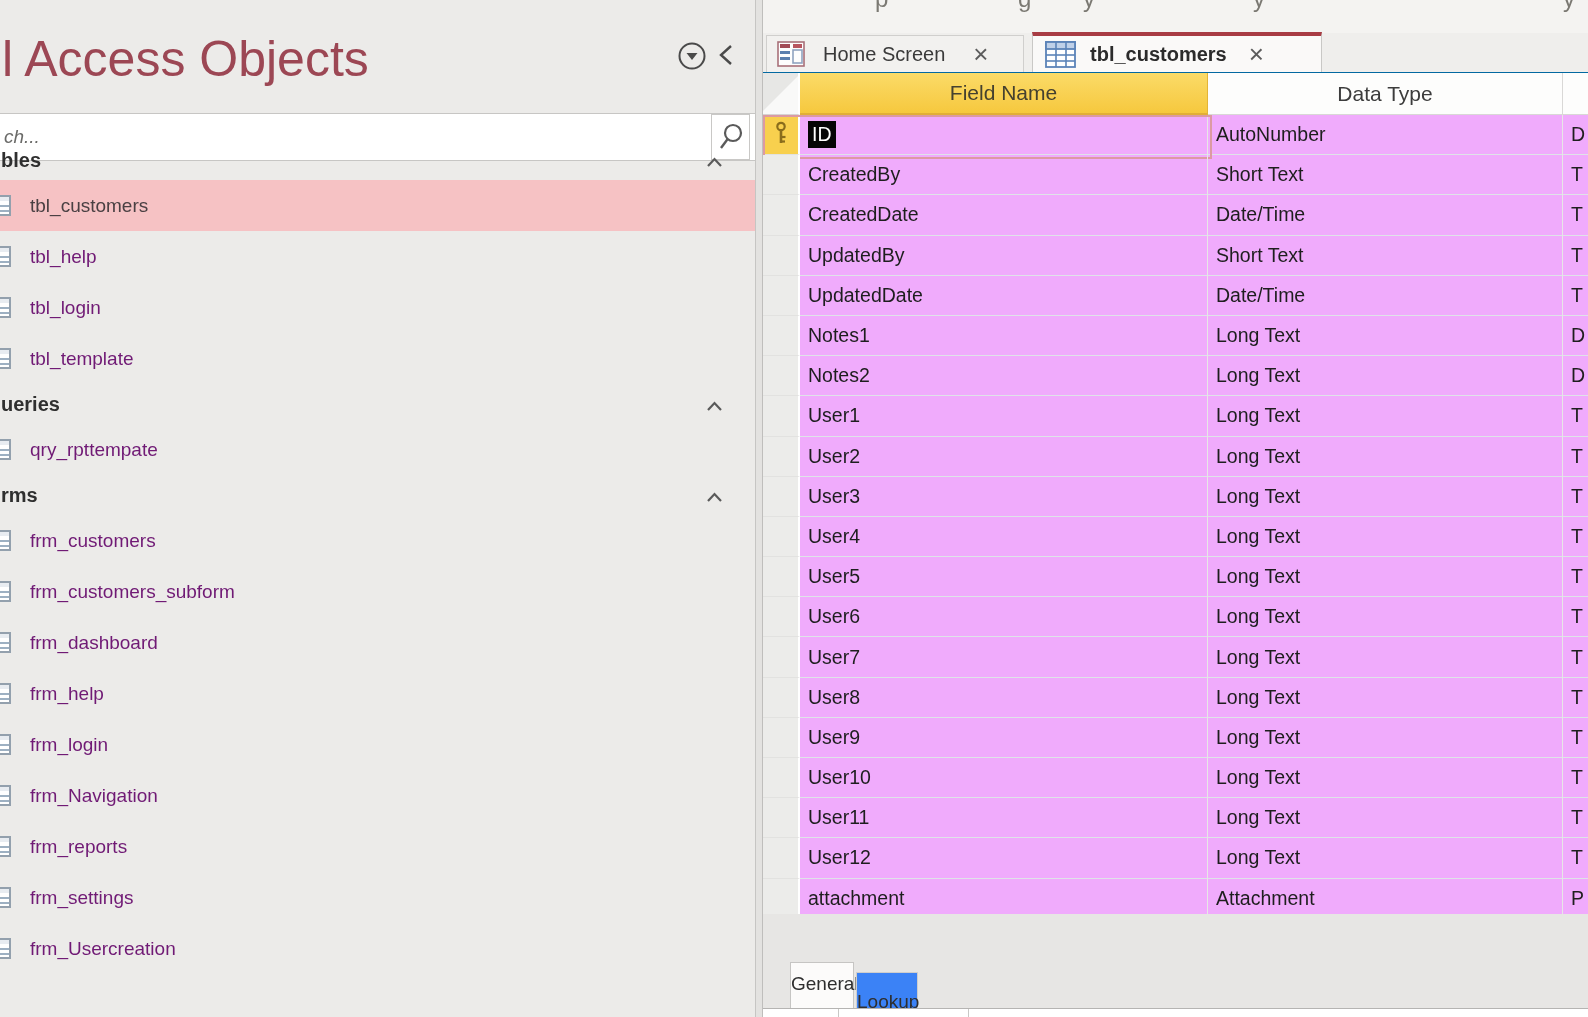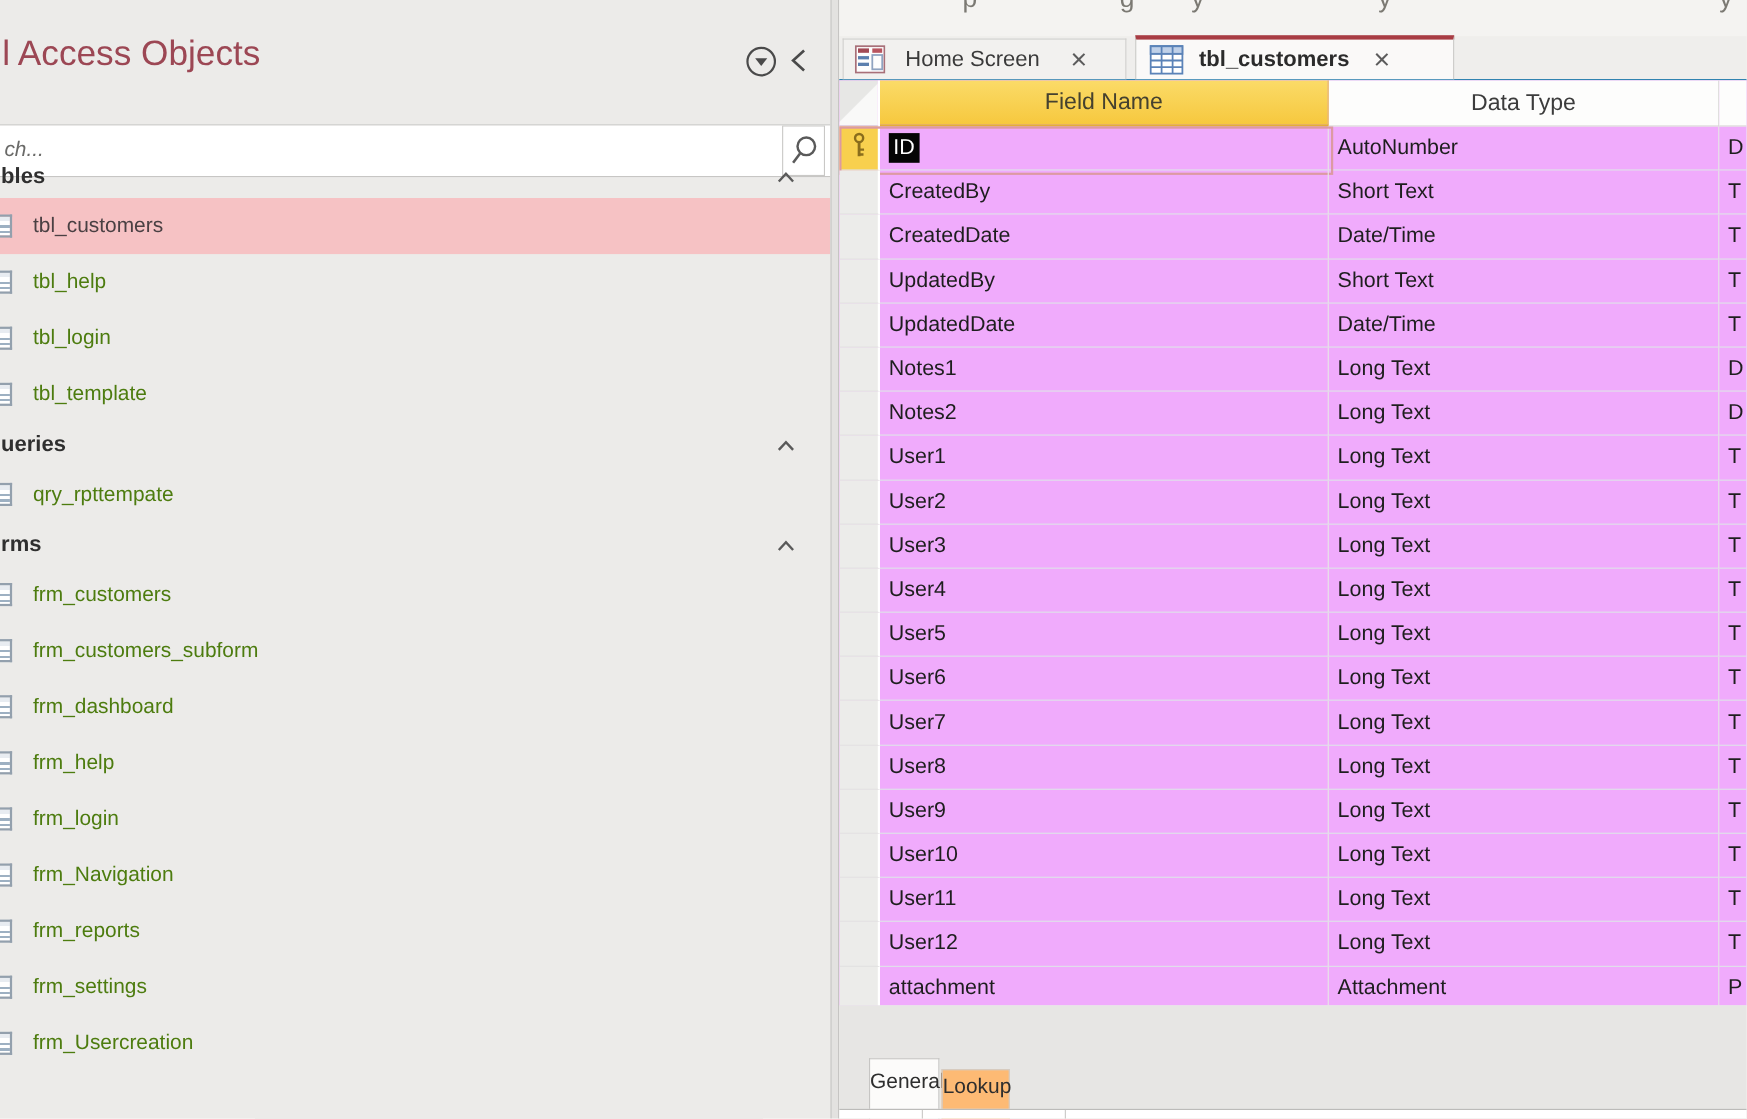--- a/index.html
+++ b/index.html
@@ -3,36 +3,36 @@
 <meta charset="utf-8">
 <style>
   * { box-sizing: border-box; margin: 0; padding: 0; }
   html,body { background:#fff; }
   body { font-family: "Liberation Sans", sans-serif; }
   #screen { position:relative; width:1588px; height:1017px; background:#edecea; overflow:hidden; }
 
   
   .sidebar { position:absolute; left:0; top:0; width:755px; height:1017px; background:#ecebe9; overflow:hidden; }
   .s-titlerow { position:absolute; top:24px; left:0; width:100%; height:62px; }
-  .s-title { position:absolute; left:2px; top:6px; font-size:32px; font-weight:400; color:#9c4754; white-space:nowrap; }
+  .s-title { position:absolute; left:2px; top:6px; font-size:50px; font-weight:400; color:#9c4754; white-space:nowrap; }
   .menu-btn { position:absolute; left:676px; top:16px; width:32px; height:32px; cursor:pointer; }
   .shutter-btn { position:absolute; left:714px; top:18px; width:28px; height:28px; cursor:pointer; }
   .searchrow { position:absolute; top:92px; left:0; width:100%; height:48px;margin-top:21px; }
   .search-input { position:absolute; left:0; top:0; width:755px; height:48px; border:none; border-top:1px solid #c7c6c4; border-bottom:1px solid #c7c6c4; background:#fff; font-family:"Liberation Sans",sans-serif; font-size:19px; font-style:italic; color:#555; padding-left:4px; outline:none; }
   .search-input::placeholder { color:#6a6a68; font-style:italic; }
   .search-btn { position:absolute; left:711px; top:1px; width:39px; height:46px; border:1px solid #c9c8c6; background:#fff; display:flex; align-items:center; justify-content:center; cursor:pointer; }
   .nav-list { position:absolute; top:140px; left:0; width:100%; }
   .nav-section { position:relative; height:40px; display:flex; align-items:center; cursor:pointer; }
   .sec-label { font-size:20px; font-weight:bold; color:#2f2f2f; padding-left:1px; }
   .sec-chev { position:absolute; right:32px; top:14px; }
   .nav-item { position:relative; height:51px; display:flex; align-items:center; cursor:pointer; }
   .nav-item.selected { background:#f6c2c4; }
   .nav-item .sliver { width:11px; height:21px; margin-right:19px; border:2px solid #93a0ad; border-left:none; background:
       linear-gradient(180deg, #e8ecf1 0 4px, #fff 4px 8px, #9db0c2 8px 10px, #fff 10px 13px, #9db0c2 13px 15px, #fff 15px 100%); }
-  .nav-item .lab { font-size:19px; color:#4d7c0f; }
+  .nav-item .lab { font-size:19px; color:#701a75; }
   .nav-item.selected .lab { color:#4a4043; }
 
   
   .pane-divider { position:absolute; left:755px; top:0; width:8px; height:1017px; background:#e3e2e0; border-left:1px solid #c6c5c3; border-right:1px solid #bfbebc; }
 
   
   .main { position:absolute; left:763px; top:0; width:825px; height:1017px; background:#f1f0ee; }
   .topstrip { position:absolute; top:0; left:0; width:100%; height:33px; background:#f4f3f1; overflow:hidden; }
   .frag { position:absolute; top:-15px; font-size:24px; color:#7b7973; }
 
@@ -59,21 +59,21 @@
   .c-field { width:408px; border-bottom:1px solid #dfe3e8; border-right:1px solid #e7e7e5; padding-left:8px; font-size:19.5px; color:#1e1e1e; display:flex; align-items:center; cursor:text; }
   .c-type { width:355px; border-bottom:1px solid #dfe3e8; border-right:1px solid #e7e7e5; padding-left:8px; font-size:19.5px; color:#1e1e1e; display:flex; align-items:center; cursor:pointer; }
   .c-desc { flex:1; border-bottom:1px solid #dfe3e8; padding-left:8px; font-size:19.5px; color:#1e1e1e; display:flex; align-items:center; cursor:text; }
   .grid-row.current::after { content:""; position:absolute; left:0; top:0; width:445px; height:100%; border:2px solid #dc9aa2; pointer-events:none; }
   .id-chip { background:#050505; color:#fff; padding:0 4px; line-height:27px; }
 
   
   .bottom { position:absolute; top:914px; left:0; width:825px; height:103px; background:#e7e6e4; }
   .ptab { position:absolute; text-align:center; font-size:19px; color:#2e2e2e; cursor:pointer; }
   .ptab-general { left:27px; top:48px; width:64px; height:55px; background:#fcfbfa; border:1px solid #c6c5c3; border-bottom:none; padding-top:10px; }
-  .ptab-lookup { left:93px; top:58px; width:62px; height:45px; background:#fdba74; border:1px solid #cfcecc; border-bottom:none; padding-top:5px; }
+  .ptab-lookup { left:93px; top:58px; width:62px; height:45px; background:#3b82f6; border:1px solid #cfcecc; border-bottom:none; padding-top:18px; }
   .prop-sliver { position:absolute; top:94px; left:0; width:100%; height:9px; background:#fff; border-top:1px solid #b5b4b2; }
   .pv { position:absolute; top:0; width:1px; height:9px; background:#c9c8c6; }
 </style>
 </head>
 <body>
 
 <div id="screen">
 
   <aside class="sidebar">
     <div class="s-titlerow">

